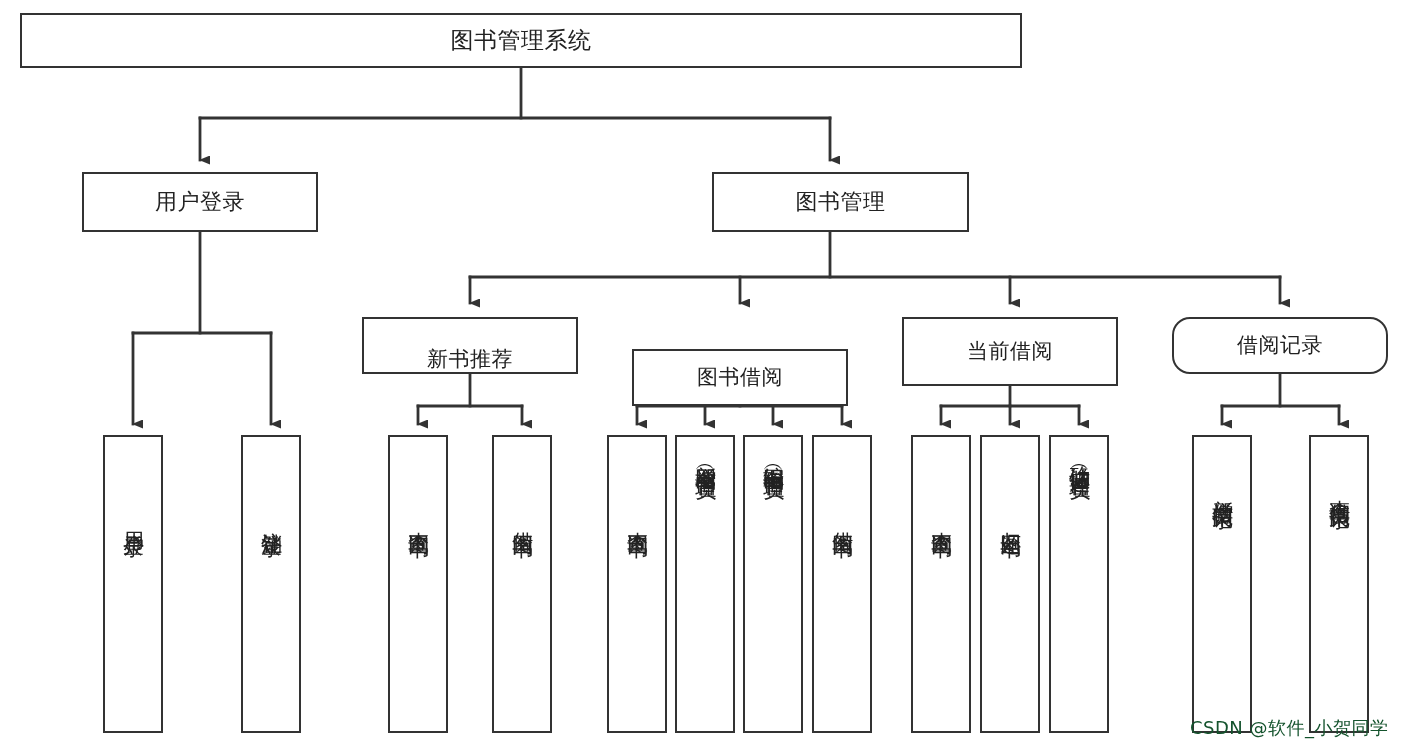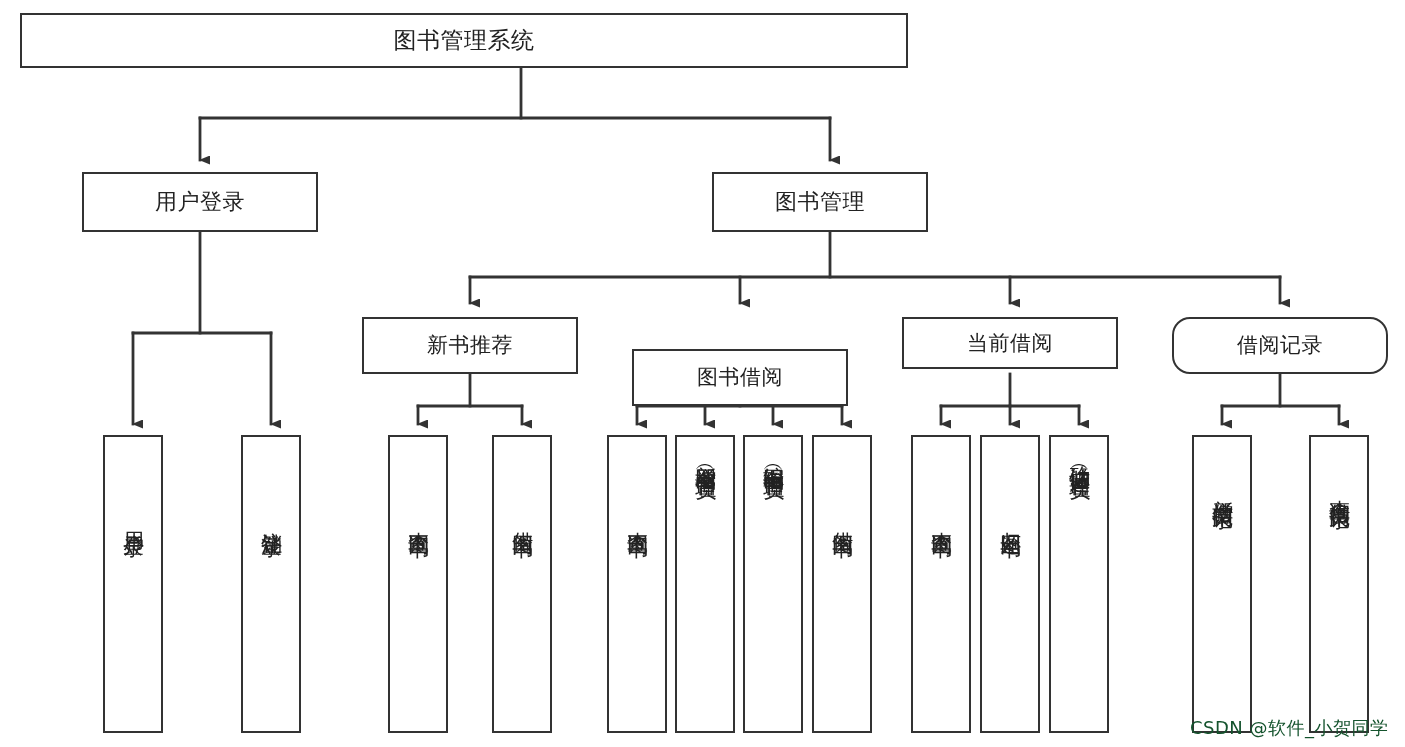--- a/index.html
+++ b/index.html
@@ -128,41 +128,41 @@
       <path d="M1010,406 L1010,424" marker-end="url(#arw)"></path>
       <path d="M1079,406 L1079,424" marker-end="url(#arw)"></path>
 
       <path d="M1280,374 L1280,406"></path>
       <path d="M1222,406 L1339,406"></path>
       <path d="M1222,406 L1222,424" marker-end="url(#arw)"></path>
       <path d="M1339,406 L1339,424" marker-end="url(#arw)"></path>
     </g>
   </svg>
 
-  <div class="node root" style="left:20px; top:13px; width:888px; height:55px;">
+  <div class="node root" style="left:20px; top:13px; width:1002px; height:55px;">
     <span class="lbl">图书管理系统</span>
   </div>
 
   <div class="node lvl1" style="left:82px; top:172px; width:236px; height:60px;">
     <span class="lbl">用户登录</span>
   </div>
 
-  <div class="node lvl1" style="left:712px; top:172px; width:216px; height:60px;">
+  <div class="node lvl1" style="left:712px; top:172px; width:257px; height:60px;">
     <span class="lbl">图书管理</span>
   </div>
 
-  <div class="node lvl2" style="left:362px; top:317px; width:216px; height:57px;">
+  <div class="node lvl2" style="left:362px; top:317px; width:216px; height:57px;align-items:flex-end;">
     <span class="lbl">新书推荐</span>
   </div>
 
   <div class="node lvl2" style="left:632px; top:317px; width:216px; height:57px;margin-top:32px;">
     <span class="lbl">图书借阅</span>
   </div>
 
-  <div class="node lvl2" style="left:902px; top:317px; width:216px; height:52px;">
+  <div class="node lvl2" style="left:902px; top:317px; width:216px; height:69px;">
     <span class="lbl">当前借阅</span>
   </div>
 
   <div class="node lvl2" style="left:1172px; top:317px; width:216px; height:57px;border-radius:18px;">
     <span class="lbl">借阅记录</span>
   </div>
 
   <div class="node leaf mid" style="left:103px; top:435px; width:60px; height:298px;">
     <span class="lbl">用户登录</span>
   </div>

